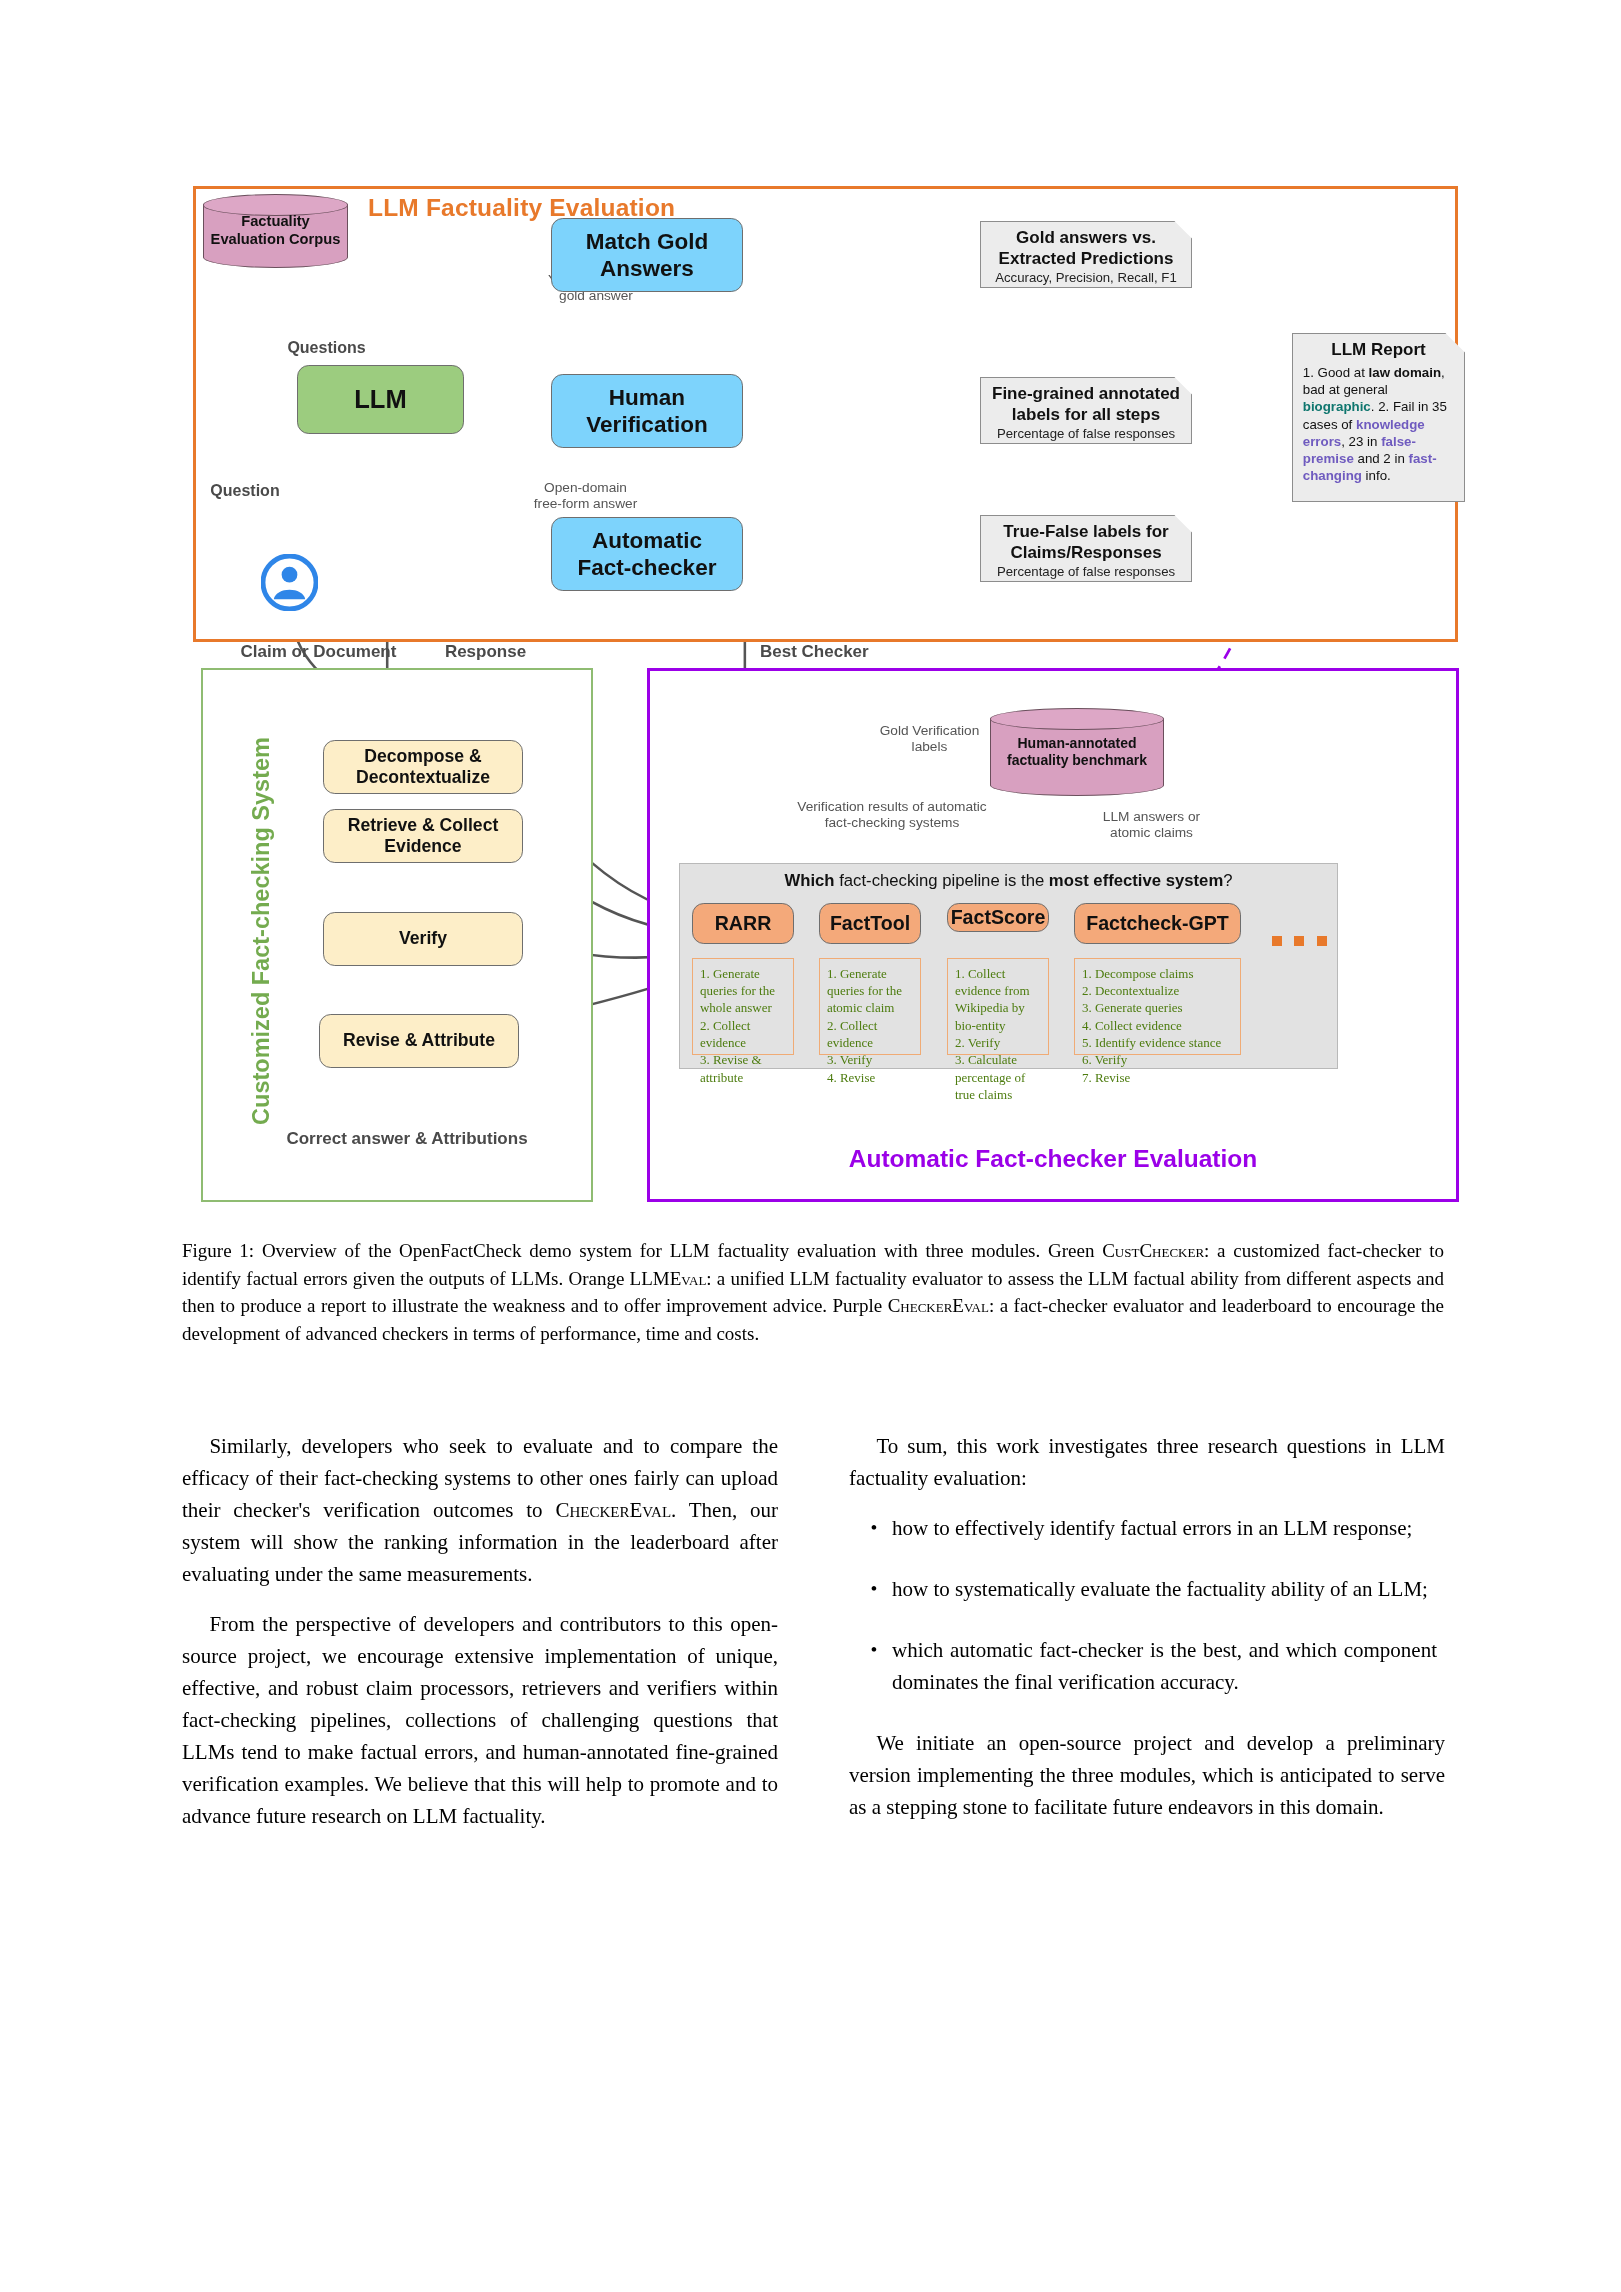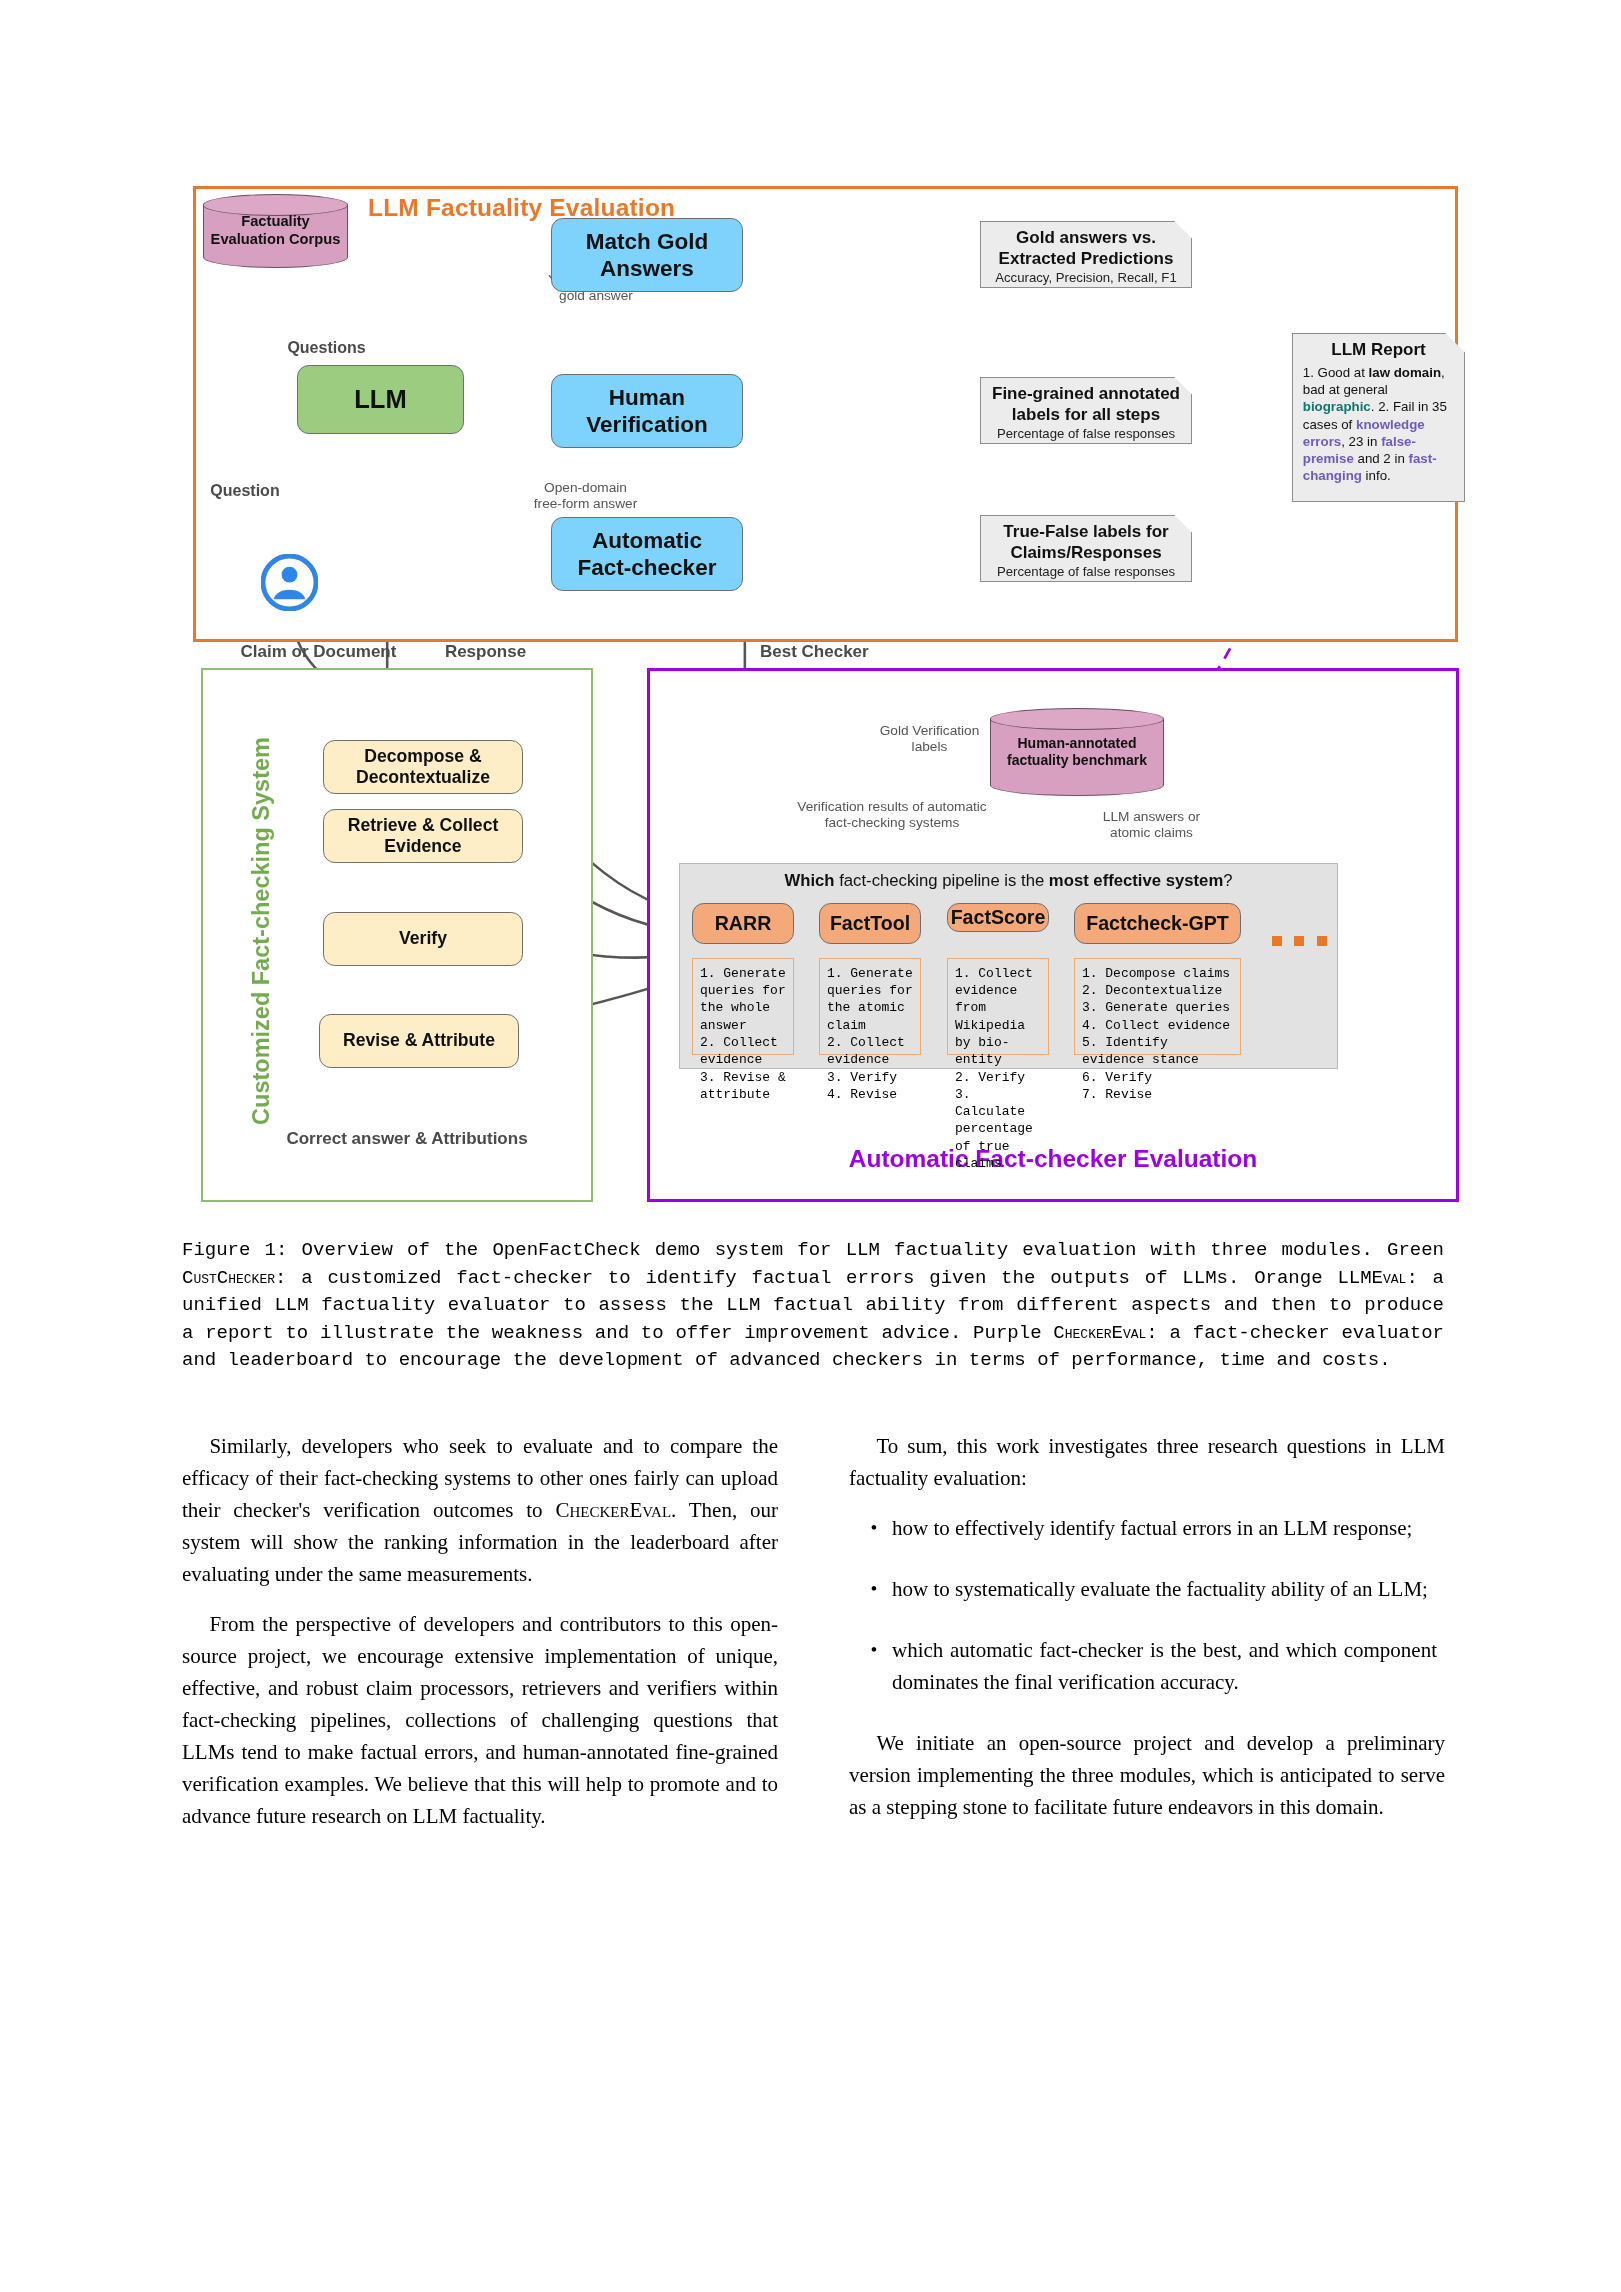--- a/index.html
+++ b/index.html
@@ -190,23 +190,23 @@
     text-align:center;
     font-family:"Liberation Sans", sans-serif;
     font-size:16.7px; color:#111;
   }
   .cmp-question b { font-weight:bold; }
 
   .steps {
     position:absolute;
     background:#e2e2e2;
     border:1.2px solid #f0ab75;
-    font-family:Liberation Mono, monospace;
+    font-family:Liberation Serif, serif;
     font-size:13px;
-    color:#000000;
+    color:#4d7c0f;
     line-height:1.33;
     padding:5.9px 6.9px;
     white-space:pre-line;
   }
   .dots {
     position:absolute; left:1272px; top:936px;
     display:flex; gap:12.7px;
   }
   .dots span {
     width:9.8px; height:9.8px; background:#e8792b; display:block;
@@ -214,21 +214,21 @@
 
   
   .avatar {
     position:absolute; left:261px; top:554px; width:57px; height:57px;
   }
 
   
   .caption {
     position:absolute;
     left:182px; top:1237px; width:1262px;
-    font-family:Liberation Mono, monospace;
+    font-family:Liberation Serif, serif;
     font-size:19px; line-height:1.45;
     text-align:justify;
     color:#000;
   }
   .sc { font-variant:small-caps; }
 
   .cols {
     position:absolute;
     left:182px; top:1431px; width:1262px; height:784px;
   }

